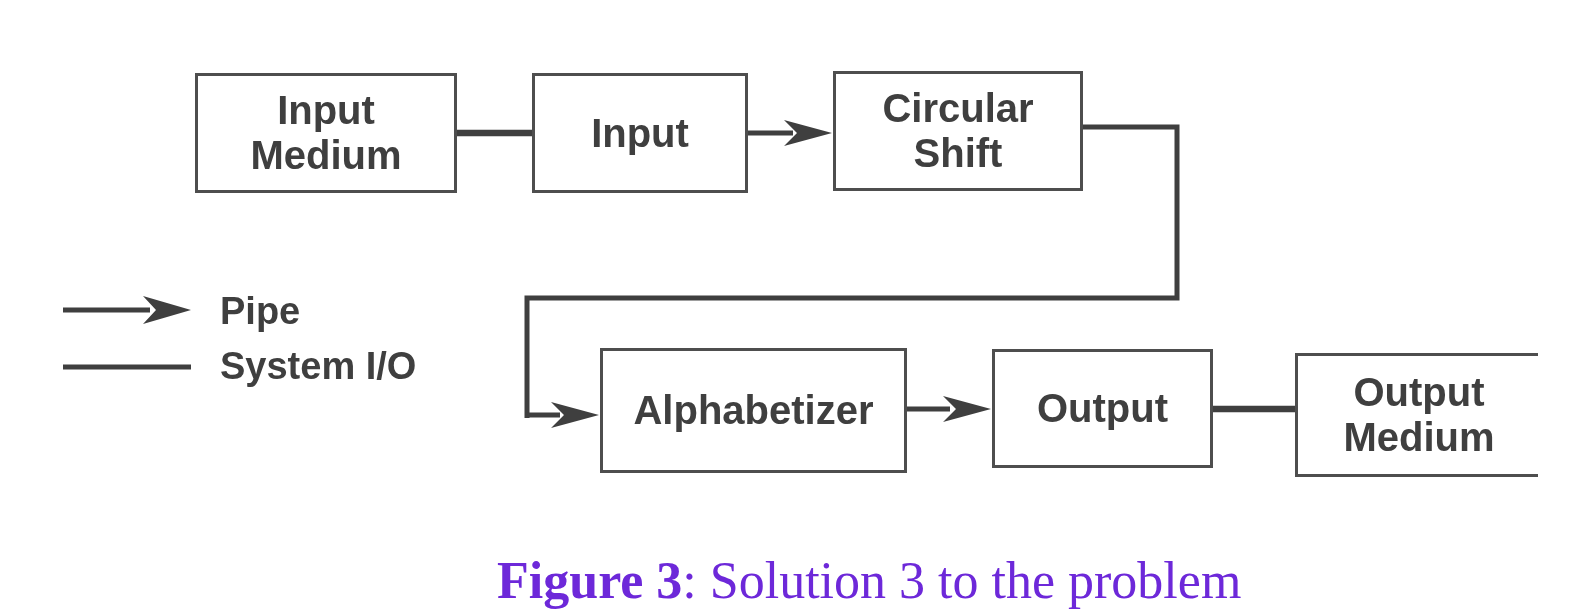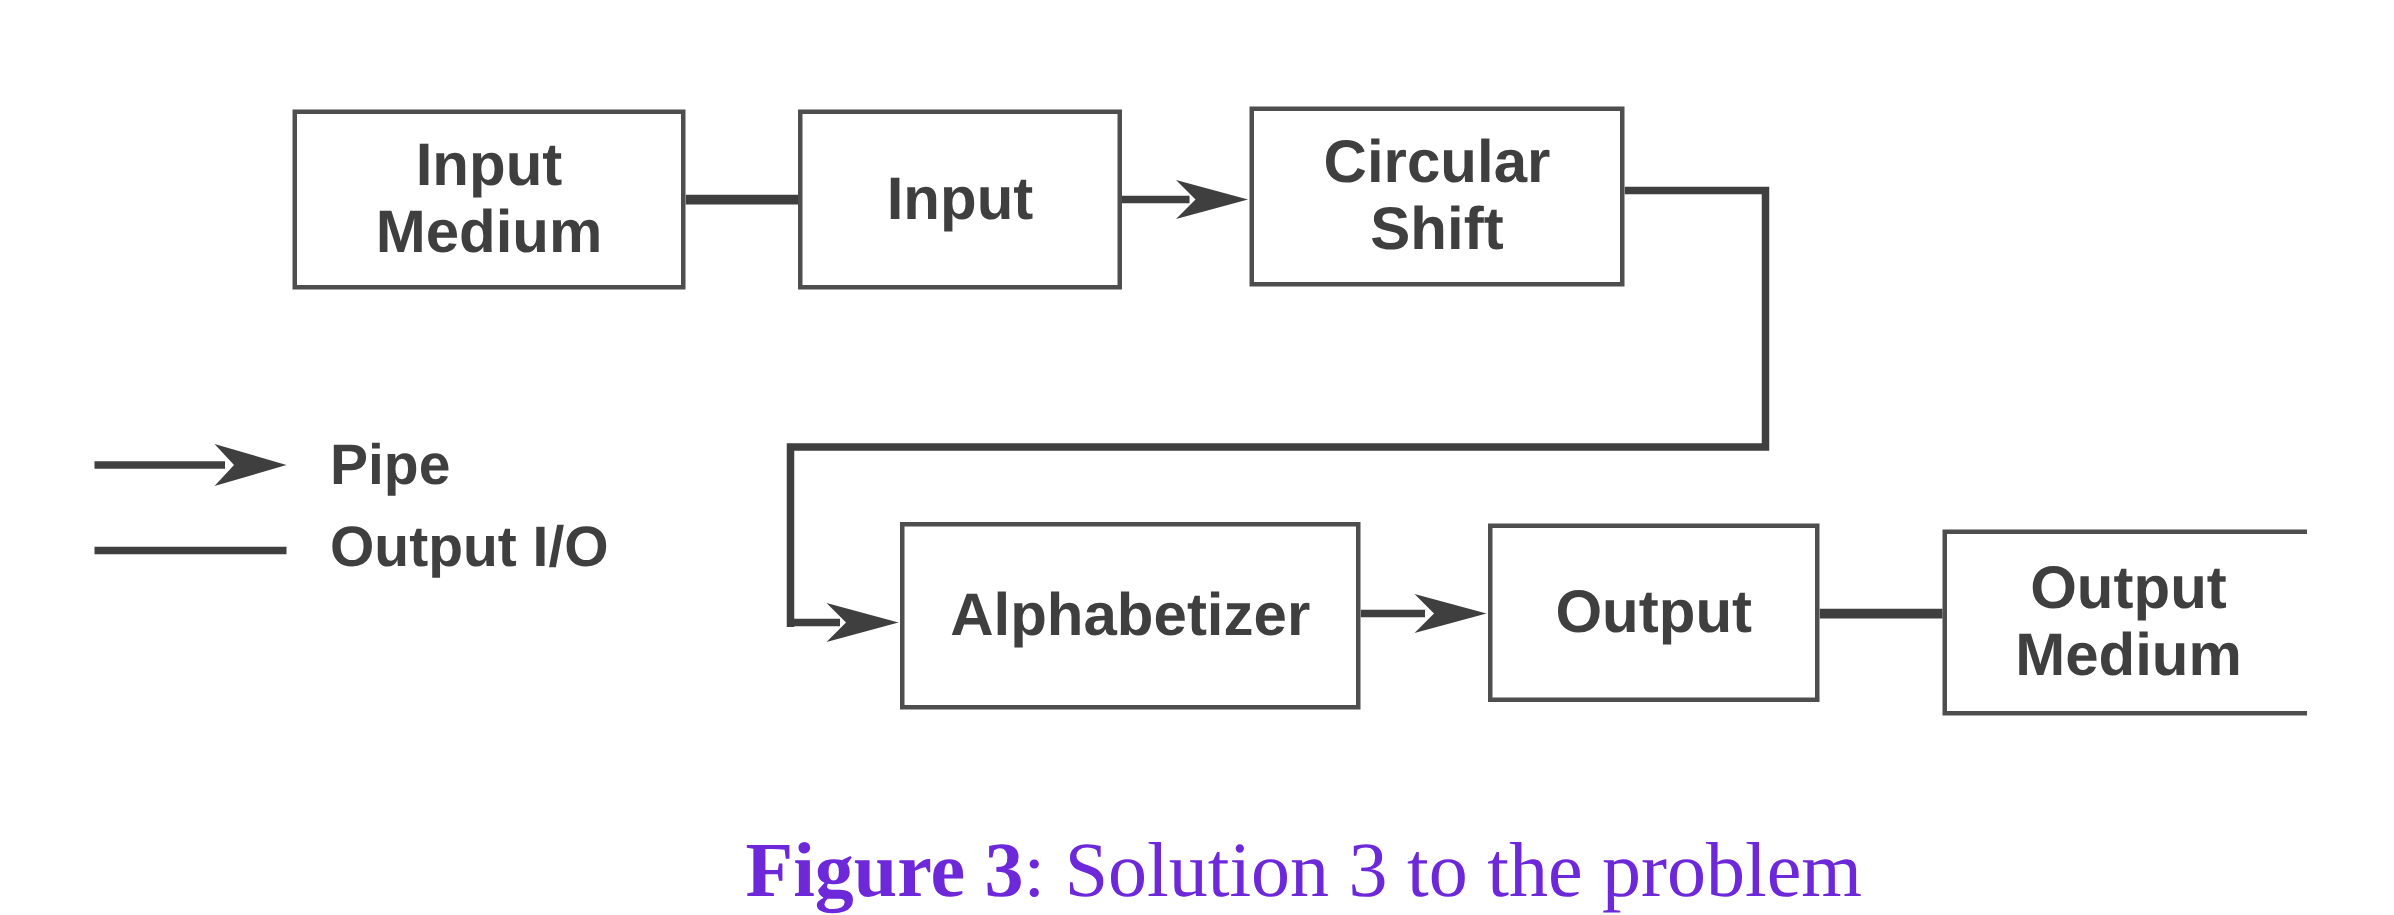--- a/index.html
+++ b/index.html
@@ -109,19 +109,19 @@
   </div>
   <div class="node node-output">
     <span class="node-label">Output</span>
   </div>
   <div class="node node-output-medium">
     <span class="node-label">Output
 Medium</span>
   </div>
 
   <div class="legend-label legend-label-pipe">Pipe</div>
-  <div class="legend-label legend-label-sysio">Output I/O</div>
+  <div class="legend-label legend-label-sysio">System I/O</div>
 
   <div class="caption">
     <span class="bold">Figure 3</span><span>: Solution 3 to the problem</span>
   </div>
 
 </div>
 
 </body></html>

